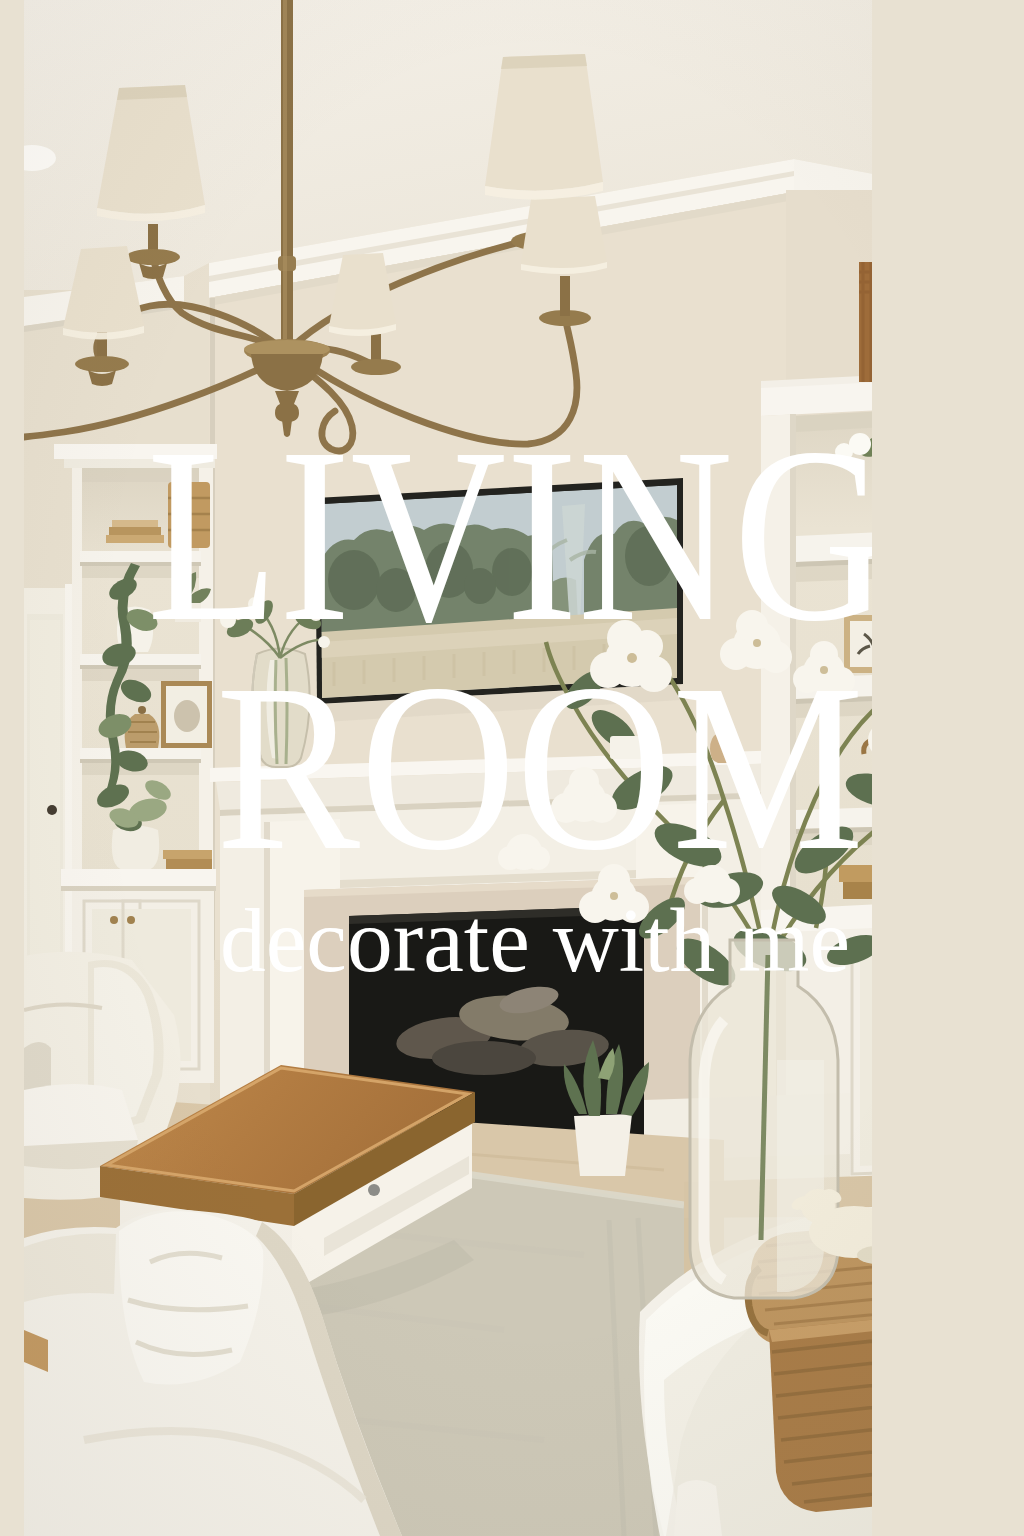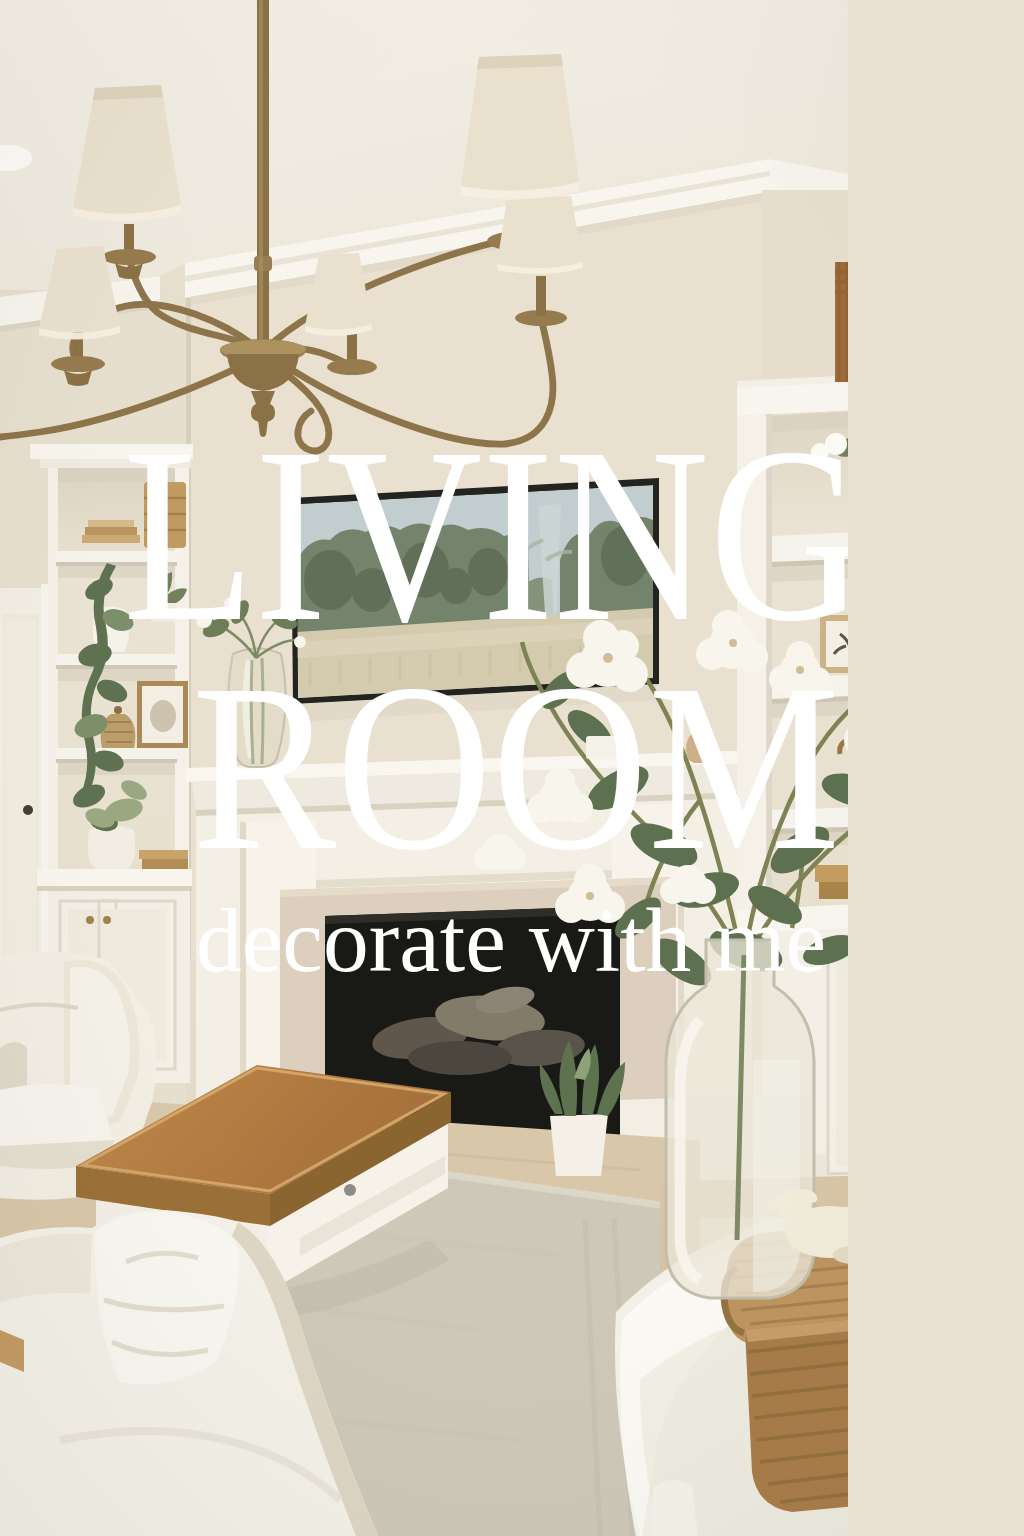--- a/index.html
+++ b/index.html
@@ -1,16 +1,16 @@
 <!DOCTYPE html>
 <html><head>
 <meta charset="utf-8">
 <style>
 html,body{margin:0;padding:0;background:#e8e1d2;}
-.page{position:relative;width:848px;height:1536px;overflow:hidden;font-family:"Liberation Serif",serif;}
+.page{position:relative;width:848px;height:1536px;overflow:hidden;font-family:"Liberation Serif",serif;padding-left:24px;}
 svg{display:block}
 </style>
 </head>
 <body>
 <div class="page">
 <svg width="1024" height="1536" viewBox="0 0 1024 1536">
 <defs>
 <linearGradient id="wallg" x1="0" y1="0" x2="0" y2="1">
 <stop offset="0" stop-color="#e9e1d1"></stop>
           <stop offset="0.6" stop-color="#e5dcca"></stop>

